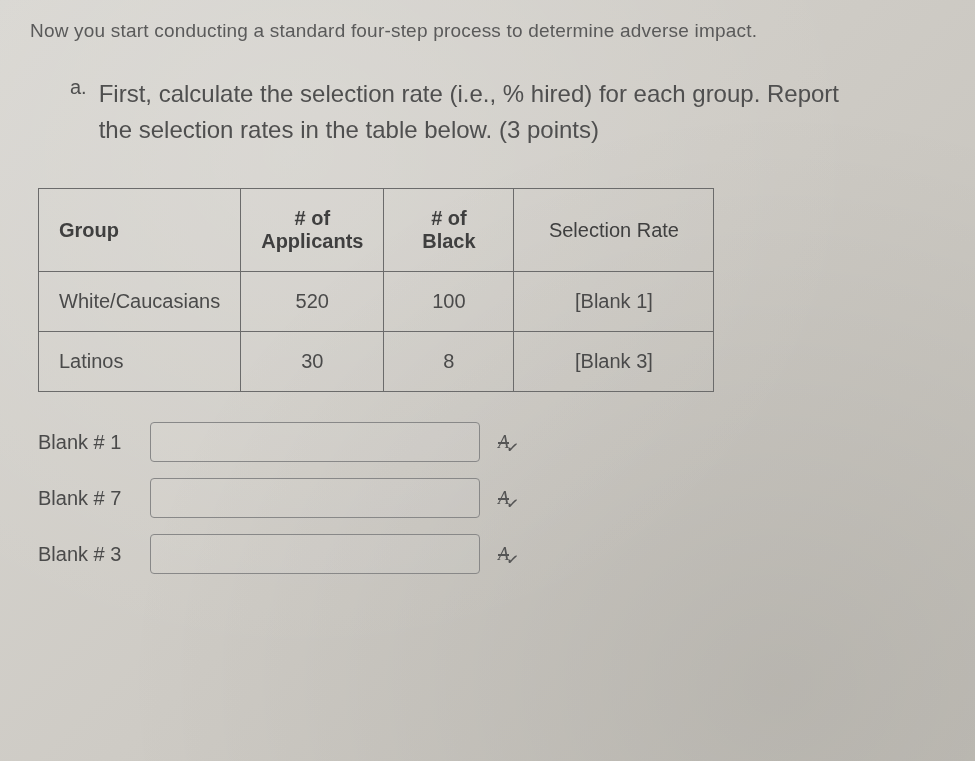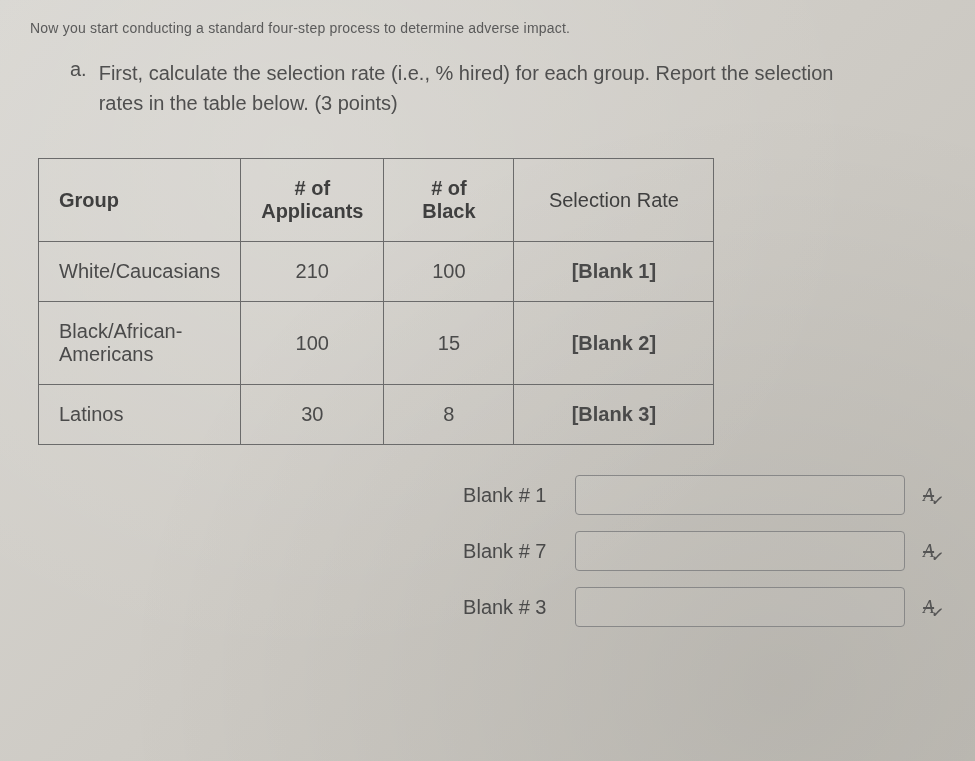--- a/index.html
+++ b/index.html
@@ -23,38 +23,38 @@
       inset: 0;
       background: radial-gradient(ellipse at 30% 20%, rgba(255,255,255,0.15), transparent 60%),
                   radial-gradient(ellipse at 80% 90%, rgba(0,0,0,0.08), transparent 60%);
       pointer-events: none;
     }
     .content {
       position: relative;
       z-index: 1;
     }
     .intro {
-      font-size: 14px;
+      font-size: 19px;
       color: #5a5a5a;
-      margin-bottom: 22px;
+      margin-bottom: 34px;
       letter-spacing: 0.2px;
     }
     .sub {
       display: flex;
       gap: 12px;
       margin-left: 40px;
       margin-bottom: 40px;
     }
     .sub-letter {
       font-size: 20px;
       color: #4f4f4f;
       flex-shrink: 0;
     }
     .sub-text {
-      font-size: 20px;
+      font-size: 24px;
       color: #4f4f4f;
       line-height: 1.5;
       max-width: 780px;
     }
     table {
       border-collapse: collapse;
       margin-left: 8px;
       background: transparent;
       border-radius: 26px;
     }
@@ -70,28 +70,27 @@
       font-weight: 600;
       color: #3f3f3f;
     }
     .left {
       text-align: left;
       width: 200px;
     }
     .col-app { width: 140px; }
     .col-hires { width: 130px; }
     .col-rate { width: 200px; font-weight: 400; }
-    td.col-rate { font-weight: 700; text-align: center; }
+    td.col-rate { font-weight: 400; text-align: center; }
     .blanks {
       margin-top: 30px;
       margin-left: 8px;
       display: flex;
       flex-direction: column;
       gap: 16px;
-      align-items: flex-end;
     }
     .blank-row {
       display: flex;
       align-items: center;
       gap: 12px;
     }
     .blank-label {
       font-size: 20px;
       color: #4a4a4a;
       width: 100px;
@@ -146,29 +145,23 @@
       <tr>
         <th class="left">Group</th>
         <th class="col-app"># of Applicants</th>
         <th class="col-hires"># of Black</th>
         <th class="col-rate">Selection Rate</th>
       </tr>
     </thead>
     <tbody>
       <tr>
         <td class="left">White/Caucasians</td>
-        <td>210</td>
+        <td>520</td>
         <td>100</td>
         <td class="col-rate">[Blank 1]</td>
-      </tr>
-      <tr>
-        <td class="left">Black/African-Americans</td>
-        <td>100</td>
-        <td>15</td>
-        <td class="col-rate">[Blank 2]</td>
       </tr>
       <tr>
         <td class="left">Latinos</td>
         <td>30</td>
         <td>8</td>
         <td class="col-rate">[Blank 3]</td>
       </tr>
     </tbody>
   </table>
 

